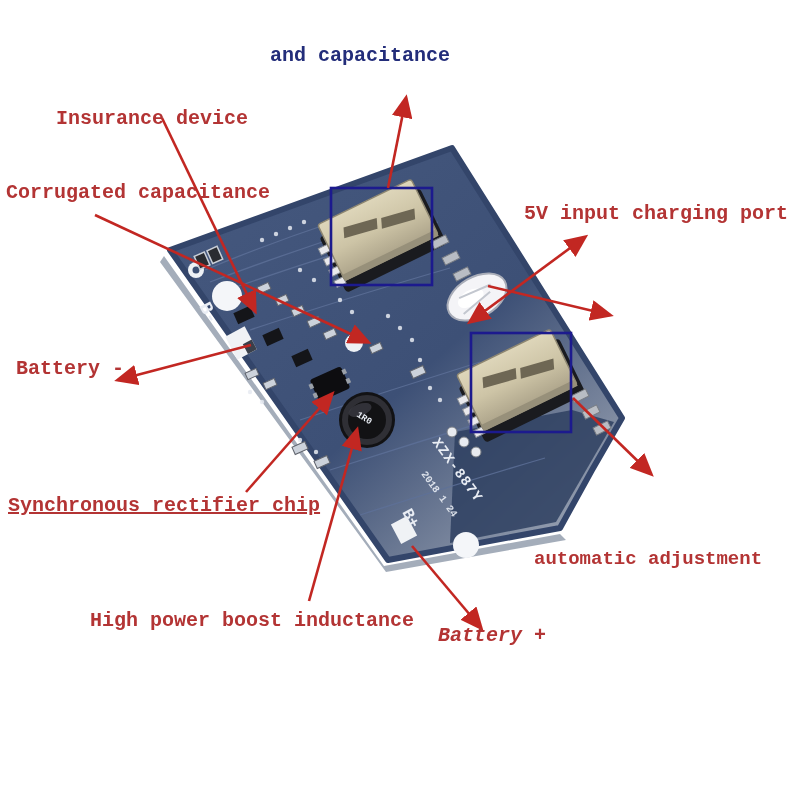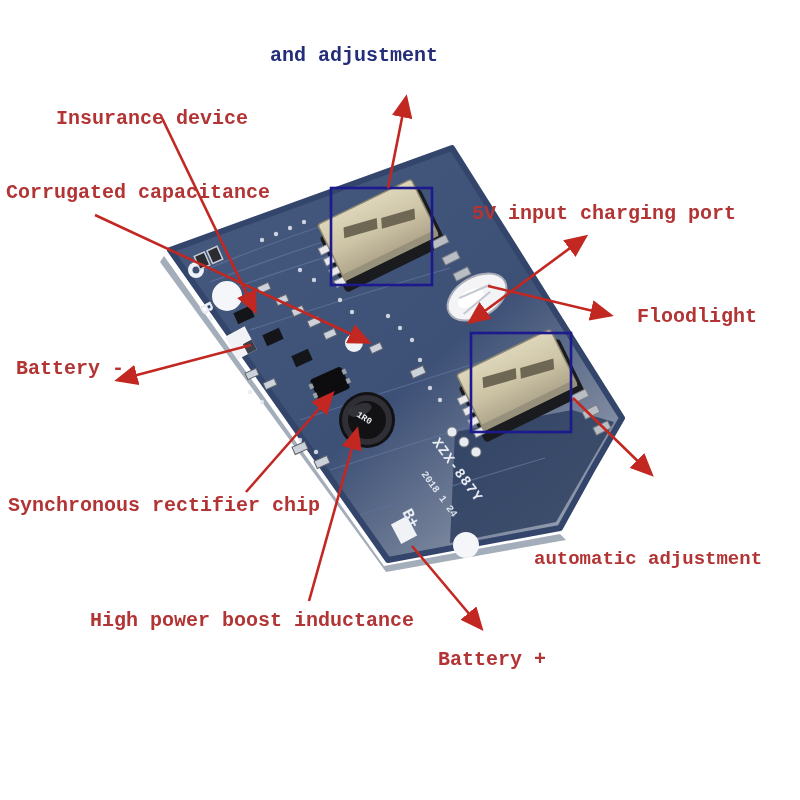--- a/index.html
+++ b/index.html
@@ -5,28 +5,28 @@
   html,body{margin:0;padding:0;background:#fff;}
   .stage{position:relative;width:800px;height:800px;background:#ffffff;overflow:hidden;
          font-family:"Liberation Mono","DejaVu Sans Mono",monospace;}
   .stage svg{position:absolute;left:0;top:0;}
   .lbl{position:absolute;font-size:20px;font-weight:600;color:#b33434;
        white-space:pre;letter-spacing:0px;}
   .lbl.navy{color:#232d7a;}
   #lbl-discharging{left:270px;top:44px;}
   #lbl-insurance{left:56px;top:87px;margin-top:20px;}
   #lbl-corrugated{left:6px;top:181px;}
-  #lbl-input5v{left:472px;top:202px;}
+  #lbl-input5v{left:524px;top:202px;}
   #lbl-floodlight{left:637px;top:305px;}
   #lbl-battminus{left:16px;top:357px;}
-  #lbl-sync{left:8px;top:494px;}
+  #lbl-sync{left:8px;top:494px;text-decoration:underline;}
   #lbl-usbout1{left:534px;top:521px;font-size:19px;}
   #lbl-usbout2{left:534px;top:548px;font-size:19px;}
   #lbl-inductance{left:90px;top:609px;}
-  #lbl-battplus{left:438px;top:648px;}
+  #lbl-battplus{left:438px;top:624px;font-style:italic;}
   .silk{font-family:"Liberation Mono","DejaVu Sans Mono",monospace;fill:#e9edf4;font-weight:bold;}
 </style>
 </head>
 <body>
 
 <div class="stage">
 
   <svg width="800" height="800" viewBox="0 0 800 800">
     <defs>
       <marker id="arr" markerWidth="9" markerHeight="8" refX="7.5" refY="4" orient="auto-start-reverse">
@@ -195,23 +195,22 @@
       <line x1="470" y1="322" x2="585" y2="237" marker-start="url(#arr)" marker-end="url(#arr)"></line>
       <line x1="488" y1="286" x2="610" y2="315" marker-end="url(#arr)"></line>
       <line x1="251" y1="345" x2="118" y2="380" marker-end="url(#arr)"></line>
       <line x1="246" y1="492" x2="332" y2="394" marker-end="url(#arr)"></line>
       <line x1="573" y1="398" x2="651" y2="474" marker-end="url(#arr)"></line>
       <line x1="309" y1="601" x2="357" y2="430" marker-end="url(#arr)"></line>
       <line x1="412" y1="546" x2="481" y2="628" marker-end="url(#arr)"></line>
     </g>
   </svg>
 
-  <div class="lbl navy" id="lbl-discharging">and adjustment</div>
+  <div class="lbl navy" id="lbl-discharging">and capacitance</div>
   <div class="lbl" id="lbl-insurance">Insurance device</div>
   <div class="lbl" id="lbl-corrugated">Corrugated capacitance</div>
   <div class="lbl" id="lbl-input5v">5V input charging port</div>
-  <div class="lbl" id="lbl-floodlight">Floodlight</div>
   <div class="lbl" id="lbl-battminus">Battery -</div>
   <div class="lbl" id="lbl-sync">Synchronous rectifier chip</div>
   <div class="lbl" id="lbl-inductance">High power boost inductance</div>
   <div class="lbl" id="lbl-usbout2">automatic adjustment</div>
   <div class="lbl" id="lbl-battplus">Battery +</div>
 </div>
 
 </body></html>

